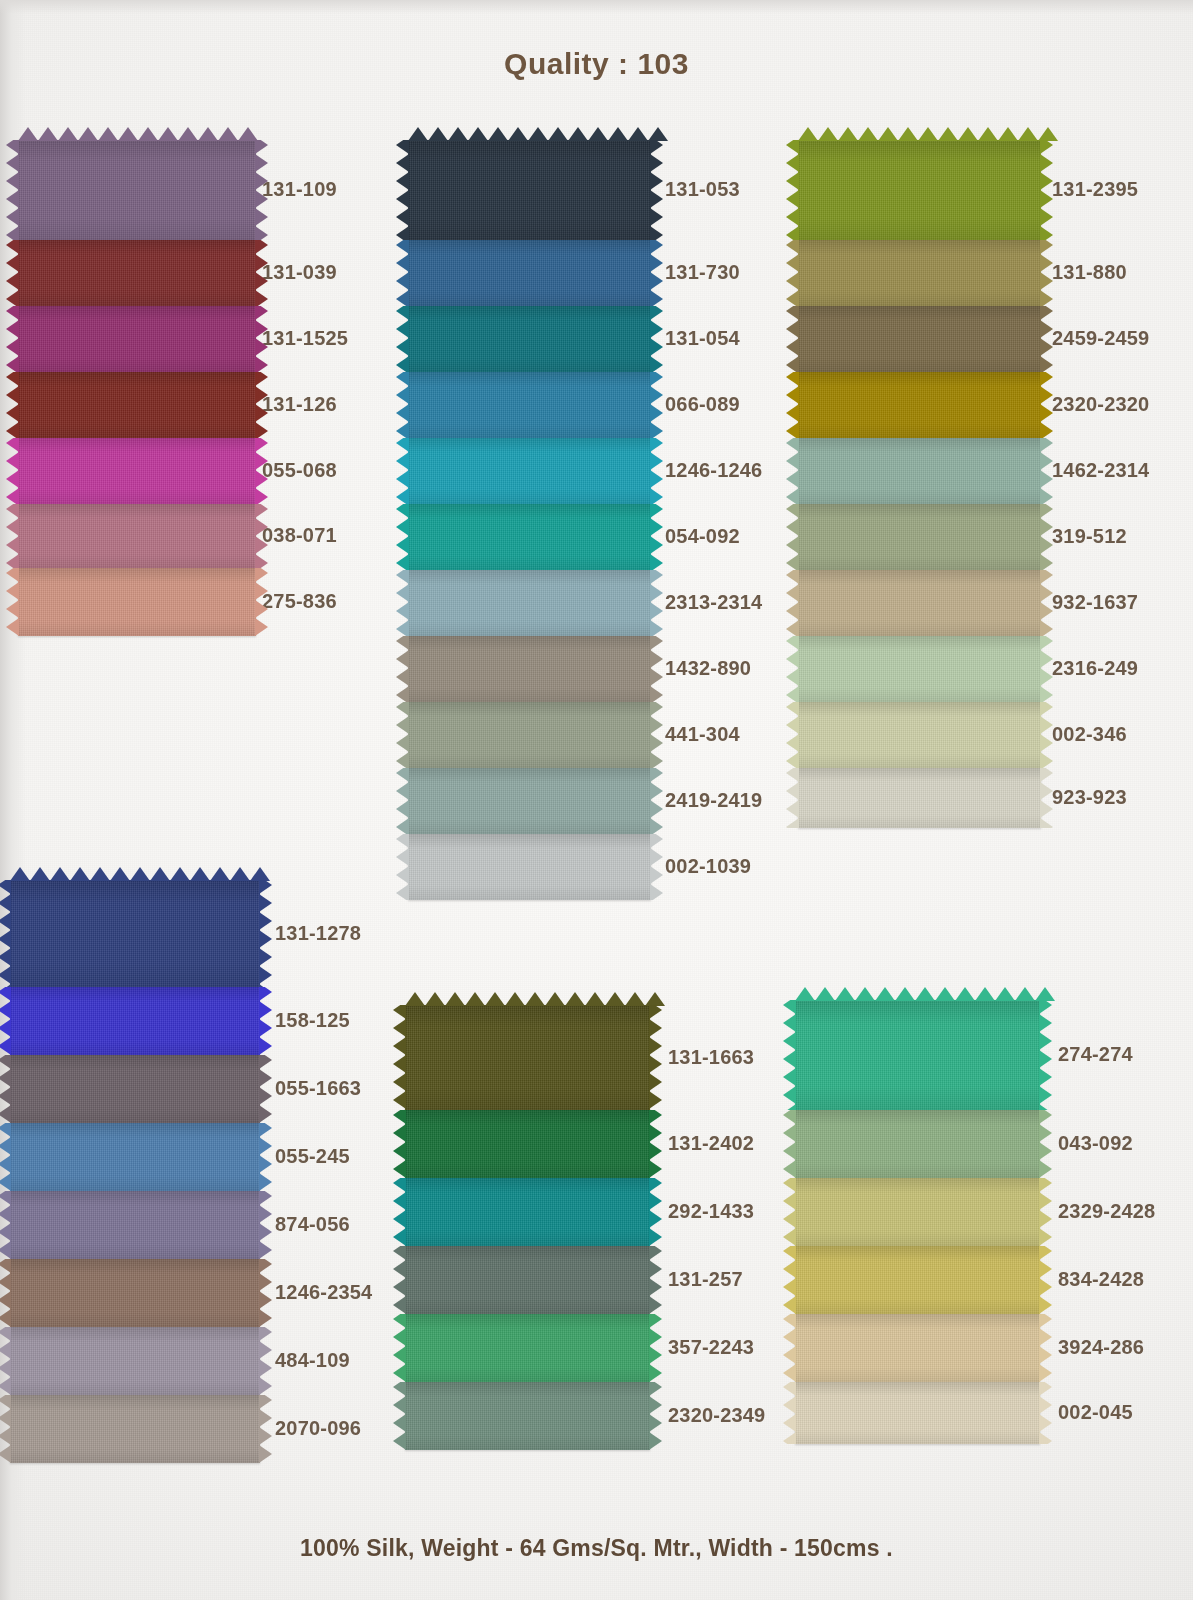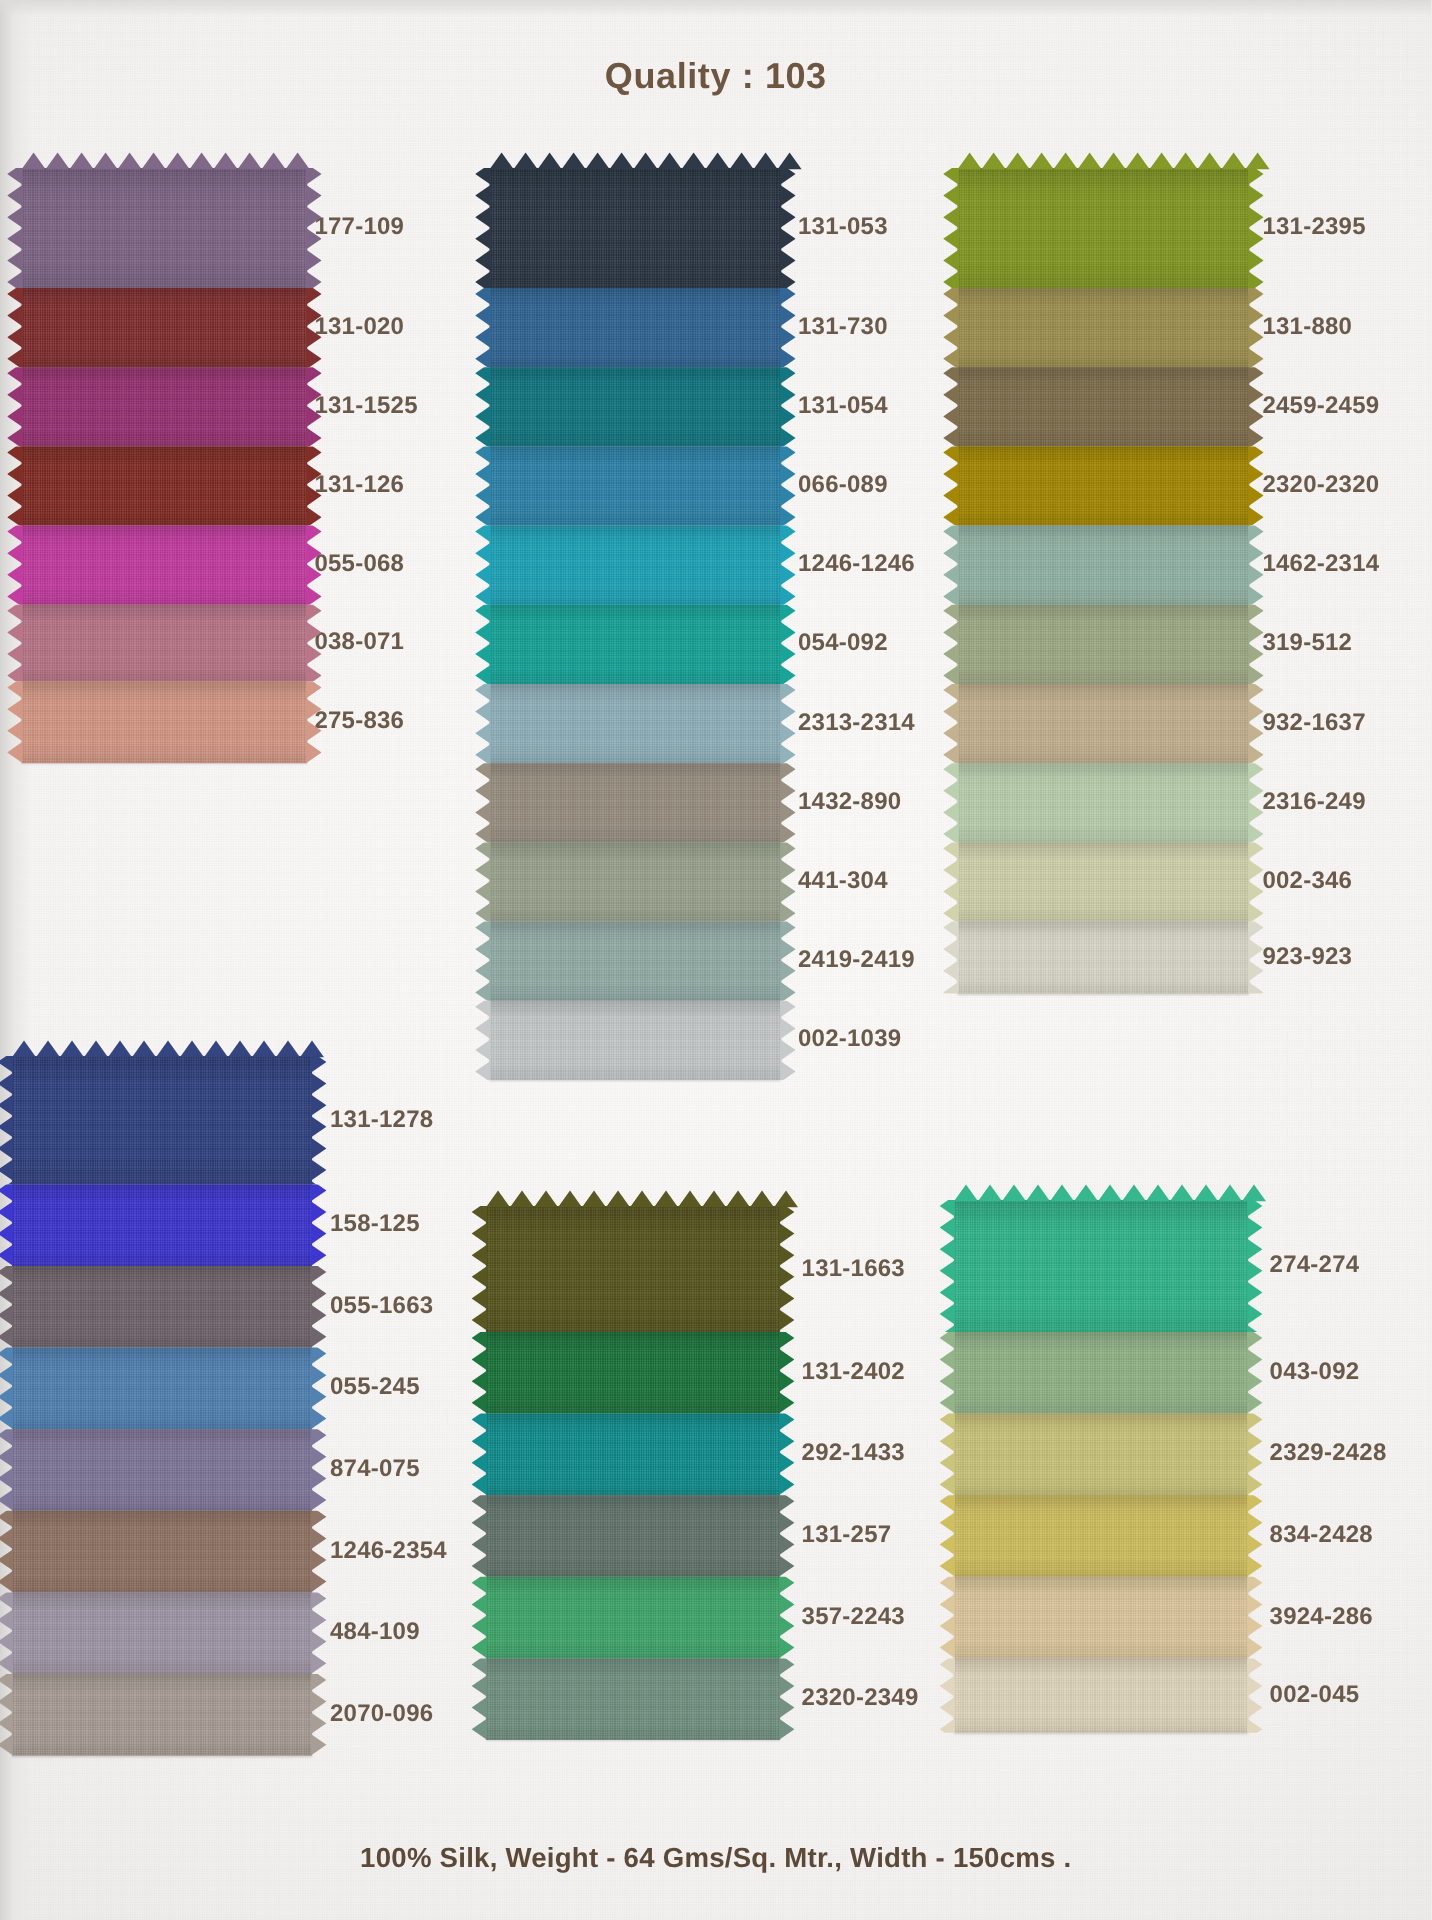--- a/index.html
+++ b/index.html
@@ -145,21 +145,21 @@
 <body>
 
 <div class="paper"></div>
 <div class="edge-left"></div>
 <div class="edge-top"></div>
 
 <div class="title">Quality : 103</div>
 
 <div id="stacks-root">
     <div class="stack" style="left: 18px; top: 140px; height: 496px;">
-      <div class="label" style="left: 244px; top: 38px;">177-109</div>
+      <div class="label" style="left: 244px; top: 38px;">131-109</div>
       <div class="swatch-row" style="position: absolute; left: 0px; top: 0px;">
         <div class="swatch" style="width: 238px; height: 100px; background: rgb(122, 98, 130);">
           <div class="weave"></div>
           <div class="shade"></div>
           <div class="pink-top" style="width: 238px;">
             <span class="tri" style="left: 0px; border-bottom: 14px solid rgb(128, 104, 136);"></span>
             <span class="tri" style="left: 20px; border-bottom: 14px solid rgb(128, 104, 136);"></span>
             <span class="tri" style="left: 40px; border-bottom: 14px solid rgb(128, 104, 136);"></span>
             <span class="tri" style="left: 60px; border-bottom: 14px solid rgb(128, 104, 136);"></span>
             <span class="tri" style="left: 80px; border-bottom: 14px solid rgb(128, 104, 136);"></span>
@@ -182,21 +182,21 @@
           <div class="pink-side right">
             <span class="tri" style="top: -4px; left: 0px; border-left: 13px solid rgb(126, 102, 134);"></span>
             <span class="tri" style="top: 14px; left: 0px; border-left: 13px solid rgb(126, 102, 134);"></span>
             <span class="tri" style="top: 32px; left: 0px; border-left: 13px solid rgb(126, 102, 134);"></span>
             <span class="tri" style="top: 50px; left: 0px; border-left: 13px solid rgb(126, 102, 134);"></span>
             <span class="tri" style="top: 68px; left: 0px; border-left: 13px solid rgb(126, 102, 134);"></span>
             <span class="tri" style="top: 86px; left: 0px; border-left: 13px solid rgb(126, 102, 134);"></span>
           </div>
         </div>
       </div>
-      <div class="label" style="left: 244px; top: 121px;">131-020</div>
+      <div class="label" style="left: 244px; top: 121px;">131-039</div>
       <div class="swatch-row" style="position: absolute; left: 0px; top: 100px;">
         <div class="swatch" style="width: 238px; height: 66px; background: rgb(125, 44, 44);">
           <div class="weave"></div>
           <div class="shade"></div>
           <div class="pink-side left">
             <span class="tri" style="top: -4px; right: 0px; border-right: 13px solid rgb(129, 48, 48);"></span>
             <span class="tri" style="top: 14px; right: 0px; border-right: 13px solid rgb(129, 48, 48);"></span>
             <span class="tri" style="top: 32px; right: 0px; border-right: 13px solid rgb(129, 48, 48);"></span>
             <span class="tri" style="top: 50px; right: 0px; border-right: 13px solid rgb(129, 48, 48);"></span>
           </div>
@@ -836,21 +836,21 @@
             <span class="tri" style="top: 50px; right: 0px; border-right: 13px solid rgb(82, 130, 178);"></span>
           </div>
           <div class="pink-side right">
             <span class="tri" style="top: -4px; left: 0px; border-left: 13px solid rgb(82, 130, 178);"></span>
             <span class="tri" style="top: 14px; left: 0px; border-left: 13px solid rgb(82, 130, 178);"></span>
             <span class="tri" style="top: 32px; left: 0px; border-left: 13px solid rgb(82, 130, 178);"></span>
             <span class="tri" style="top: 50px; left: 0px; border-left: 13px solid rgb(82, 130, 178);"></span>
           </div>
         </div>
       </div>
-      <div class="label" style="left: 265px; top: 333px;">874-075</div>
+      <div class="label" style="left: 265px; top: 333px;">874-056</div>
       <div class="swatch-row" style="position: absolute; left: 0px; top: 311px;">
         <div class="swatch" style="width: 250px; height: 68px; background: rgb(124, 116, 150);">
           <div class="weave"></div>
           <div class="shade"></div>
           <div class="pink-side left">
             <span class="tri" style="top: -4px; right: 0px; border-right: 13px solid rgb(128, 120, 154);"></span>
             <span class="tri" style="top: 14px; right: 0px; border-right: 13px solid rgb(128, 120, 154);"></span>
             <span class="tri" style="top: 32px; right: 0px; border-right: 13px solid rgb(128, 120, 154);"></span>
             <span class="tri" style="top: 50px; right: 0px; border-right: 13px solid rgb(128, 120, 154);"></span>
           </div>

